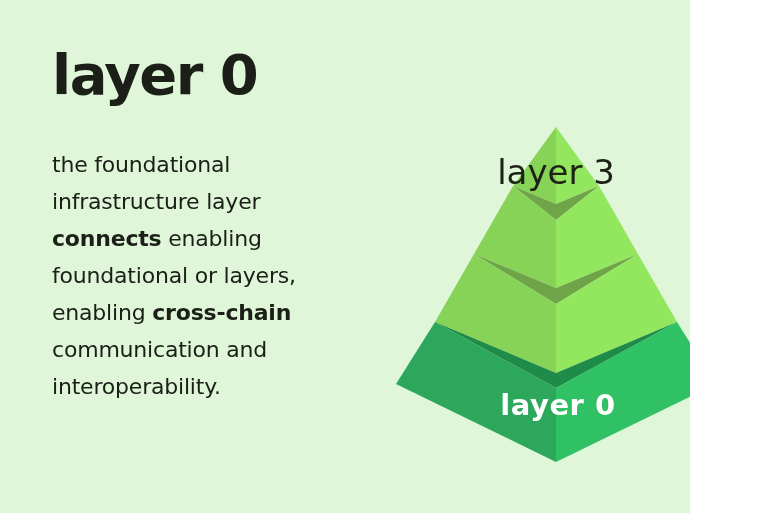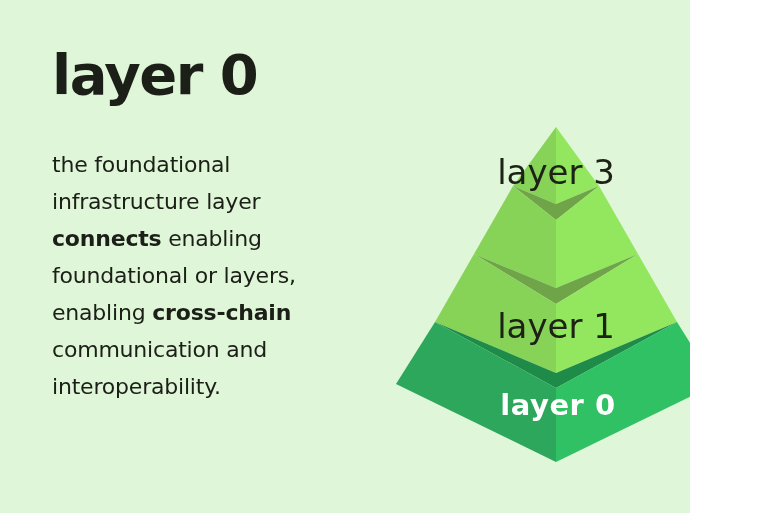--- a/index.html
+++ b/index.html
@@ -82,21 +82,20 @@
     <polygon class="face-light-left" points="474,254 435,322 556,373 556,304"></polygon>
     <polygon class="face-light-right" points="638,254 677,322 556,373 556,304"></polygon>
 
     <polygon class="rim-base" points="435,322 556,373 677,322 556,388"></polygon>
 
     <polygon class="face-base-left" points="435,322 396,384 556,462 556,388"></polygon>
     <polygon class="face-base-right" points="677,322 716,384 556,462 556,388"></polygon>
   </svg>
 
   <div class="pyr-label label-l3">layer 3</div>
-  <div class="pyr-label label-l1">layer 1</div>
   <div class="pyr-label base label-l0">layer 0</div>
 
   <div class="badge">
     <svg width="46" height="46" viewBox="0 0 48 48" aria-hidden="true">
       <g transform="rotate(45 24 22)">
         <path class="rocket-stroke" d="M24 4 C29 10 31.5 18 31.5 25 C31.5 31.5 28.5 35.5 24 36.5 C19.5 35.5 16.5 31.5 16.5 25 C16.5 18 19 10 24 4 Z"></path>
         <circle class="rocket-stroke" cx="24" cy="20" r="4.4"></circle>
         <path class="rocket-stroke" d="M16.5 26 C11.5 29 9.5 34 10.5 38 C12.5 35 15.5 33.5 17.5 32.5"></path>
         <path class="rocket-stroke" d="M31.5 26 C36.5 29 38.5 34 37.5 38 C35.5 35 32.5 33.5 30.5 32.5"></path>
         <path class="rocket-stroke" d="M20.5 38.5 L24 42.5 L27.5 38.5"></path>

